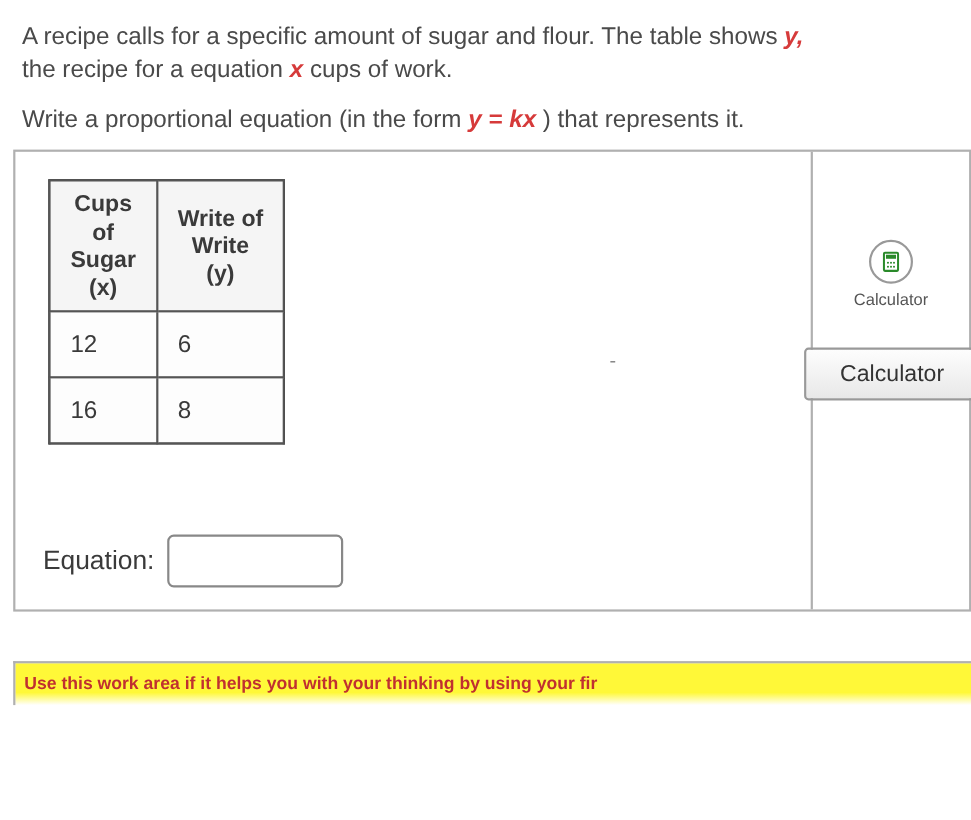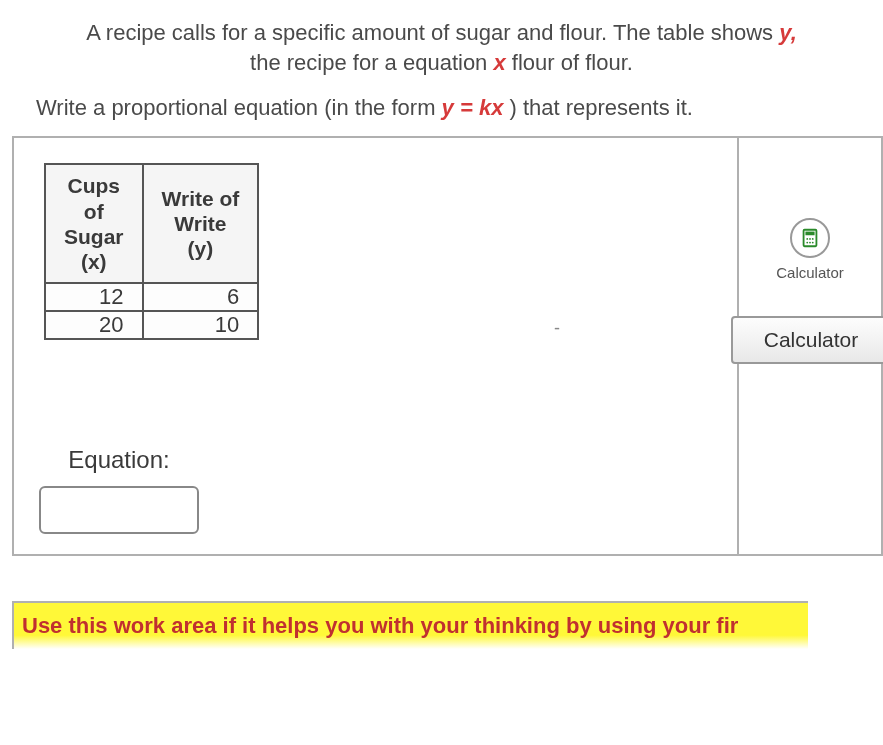--- a/index.html
+++ b/index.html
@@ -13,34 +13,33 @@
       width: 883px;
       height: 745px;
       overflow: hidden;
       color: #3a3a3a;
     }
     .problem-text {
       padding: 18px 20px 10px 20px;
       font-size: 22px;
       line-height: 1.35;
       color: #4a4a4a;
-      text-align: center;
     }
     .problem-text .y-var {
       color: #d63a3a;
       font-weight: bold;
       font-style: italic;
     }
     .problem-text .x-var {
       color: #d63a3a;
       font-weight: bold;
       font-style: italic;
     }
     .instruction {
-      padding: 8px 20px 15px 36px;
+      padding: 8px 20px 15px 20px;
       font-size: 22px;
       color: #4a4a4a;
     }
     .instruction .eq {
       color: #d63a3a;
       font-style: italic;
       font-weight: bold;
     }
     .main-box {
       margin: 0 0 0 12px;
@@ -75,34 +74,33 @@
       color: #3a3a3a;
       background: #f5f5f5;
       text-align: center;
       line-height: 1.2;
     }
     .data-table th .var-sub {
       font-weight: bold;
     }
     .data-table td {
       border: 2px solid #555;
-      padding: 0 18px;
+      padding: 16px 18px;
       font-size: 22px;
-      text-align: right;
+      text-align: left;
       color: #3a3a3a;
       background: #fdfdfd;
     }
     .equation-row {
       position: absolute;
       bottom: 20px;
       left: 25px;
       display: flex;
       align-items: center;
       gap: 12px;
-      flex-direction: column;
     }
     .equation-label {
       font-size: 24px;
       color: #3a3a3a;
       font-weight: 500;
     }
     .equation-input {
       width: 160px;
       height: 48px;
       border: 2px solid #888;
@@ -142,45 +140,45 @@
       border: 2px solid #999;
       border-radius: 4px;
       background: linear-gradient(#fdfdfd, #e8e8e8);
       font-size: 21px;
       color: #333;
       cursor: pointer;
       margin-right: -2px;
     }
     .work-area-banner {
       margin: 45px 0 0 12px;
-      width: 796px;
+      width: 871px;
       border-top: 2px solid #b0b0b0;
       border-left: 2px solid #b0b0b0;
       padding: 10px 8px;
-      font-size: 22px;
+      font-size: 16px;
       font-weight: bold;
       color: #c03030;
       background: linear-gradient(to bottom, #fff838 0%, #fff838 70%, #fff 100%);
       white-space: nowrap;
       overflow: hidden;
     }
     .tilde {
       position: absolute;
       left: 540px;
       top: 180px;
       font-size: 18px;
       color: #888;
     }
   </style>
 </head>
 <body>
 
 <div class="problem-text">
   <span>A recipe calls for a specific amount of sugar and flour. The table shows </span><span class="y-var">y,</span><br>
-  <span>the recipe for a equation </span><span class="x-var">x</span><span> flour of flour.</span>
+  <span>the recipe for a equation </span><span class="x-var">x</span><span> cups of work.</span>
 </div>
 
 <div class="instruction">
   <span>Write a proportional equation (in the form  </span><span class="eq">y = kx</span><span> ) that represents it.</span>
 </div>
 
 <div class="main-box">
   <div class="left-panel">
     <table class="data-table">
       <thead>
@@ -197,22 +195,22 @@
             <span class="var-sub">(y)</span>
           </th>
         </tr>
       </thead>
       <tbody>
         <tr>
           <td>12</td>
           <td>6</td>
         </tr>
         <tr>
-          <td>20</td>
-          <td>10</td>
+          <td>16</td>
+          <td>8</td>
         </tr>
       </tbody>
     </table>
 
     <span class="tilde">-</span>
 
     <div class="equation-row">
       <span class="equation-label">Equation:</span>
       <input class="equation-input" type="text" value="" style="">
     </div>

